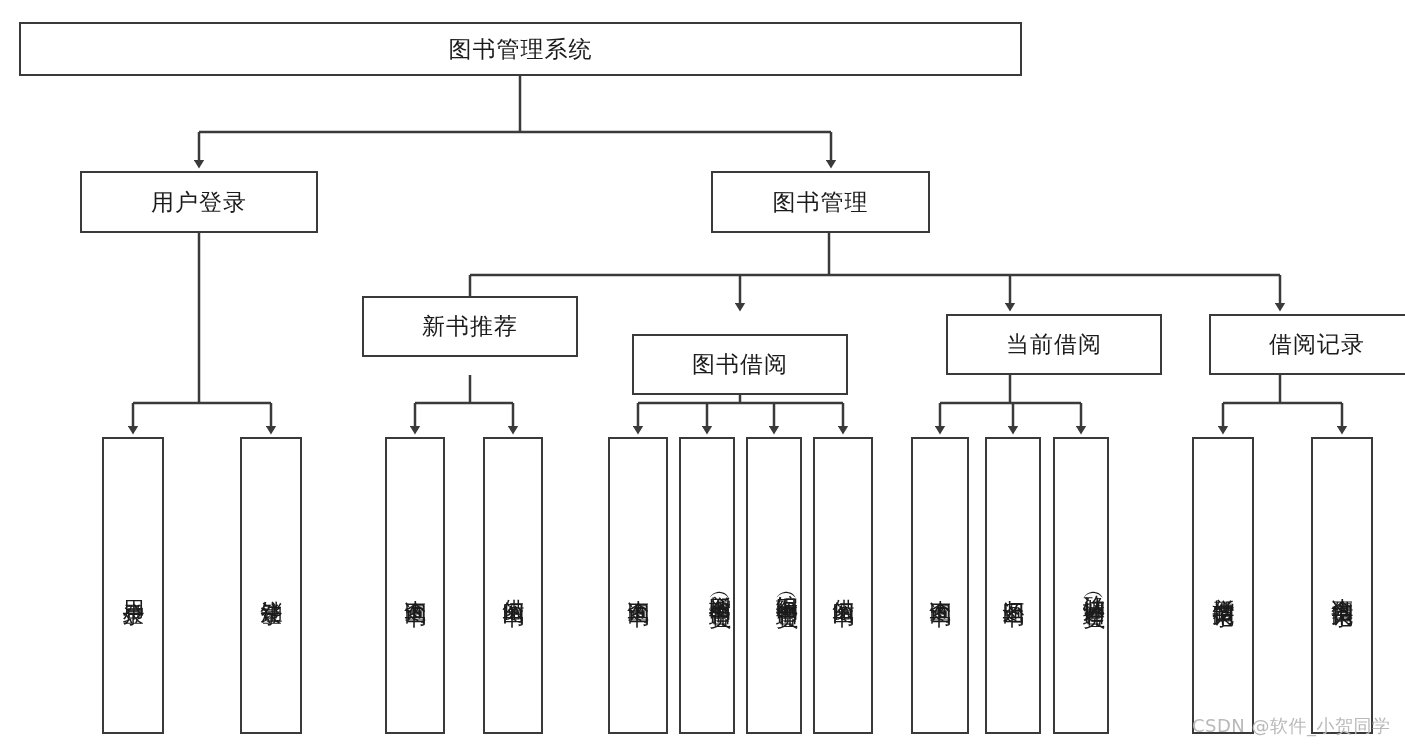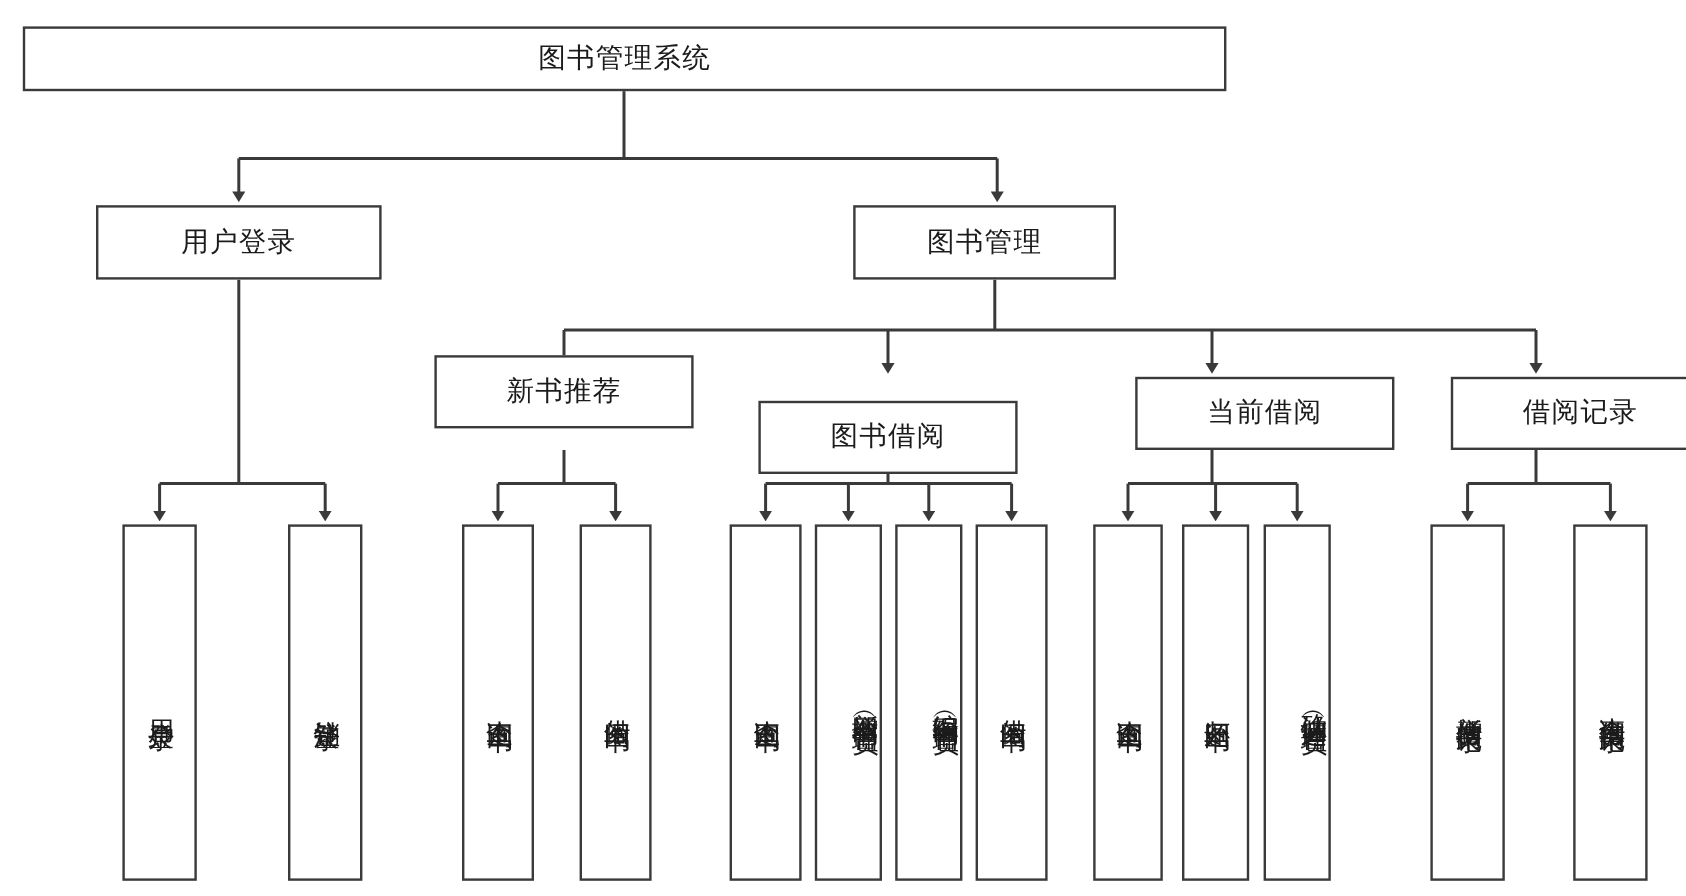--- a/index.html
+++ b/index.html
@@ -139,14 +139,15 @@
   <div class="node v mid" style="left: 608px; top: 437px; width: 60px; height: 297px;">查询图书</div>
   <div class="node v" style="left: 679px; top: 437px; width: 56px; height: 297px;">新增图书（管理员）</div>
   <div class="node v" style="left: 746px; top: 437px; width: 56px; height: 297px;">编辑图书（管理员）</div>
   <div class="node v mid" style="left: 813px; top: 437px; width: 60px; height: 297px;">借阅图书</div>
   <div class="node v mid" style="left: 911px; top: 437px; width: 58px; height: 297px;">查询图书</div>
   <div class="node v mid" style="left: 985px; top: 437px; width: 56px; height: 297px;">归还图书</div>
   <div class="node v" style="left: 1053px; top: 437px; width: 56px; height: 297px;">确认归还（管理员）</div>
   <div class="node v mid" style="left: 1192px; top: 437px; width: 62px; height: 297px;">新增借阅记录</div>
   <div class="node v mid" style="left: 1311px; top: 437px; width: 62px; height: 297px;">查询借阅记录</div>
 
+  <div class="watermark">CSDN @软件_小贺同学</div>
 
 </div>
 
 </body></html>

